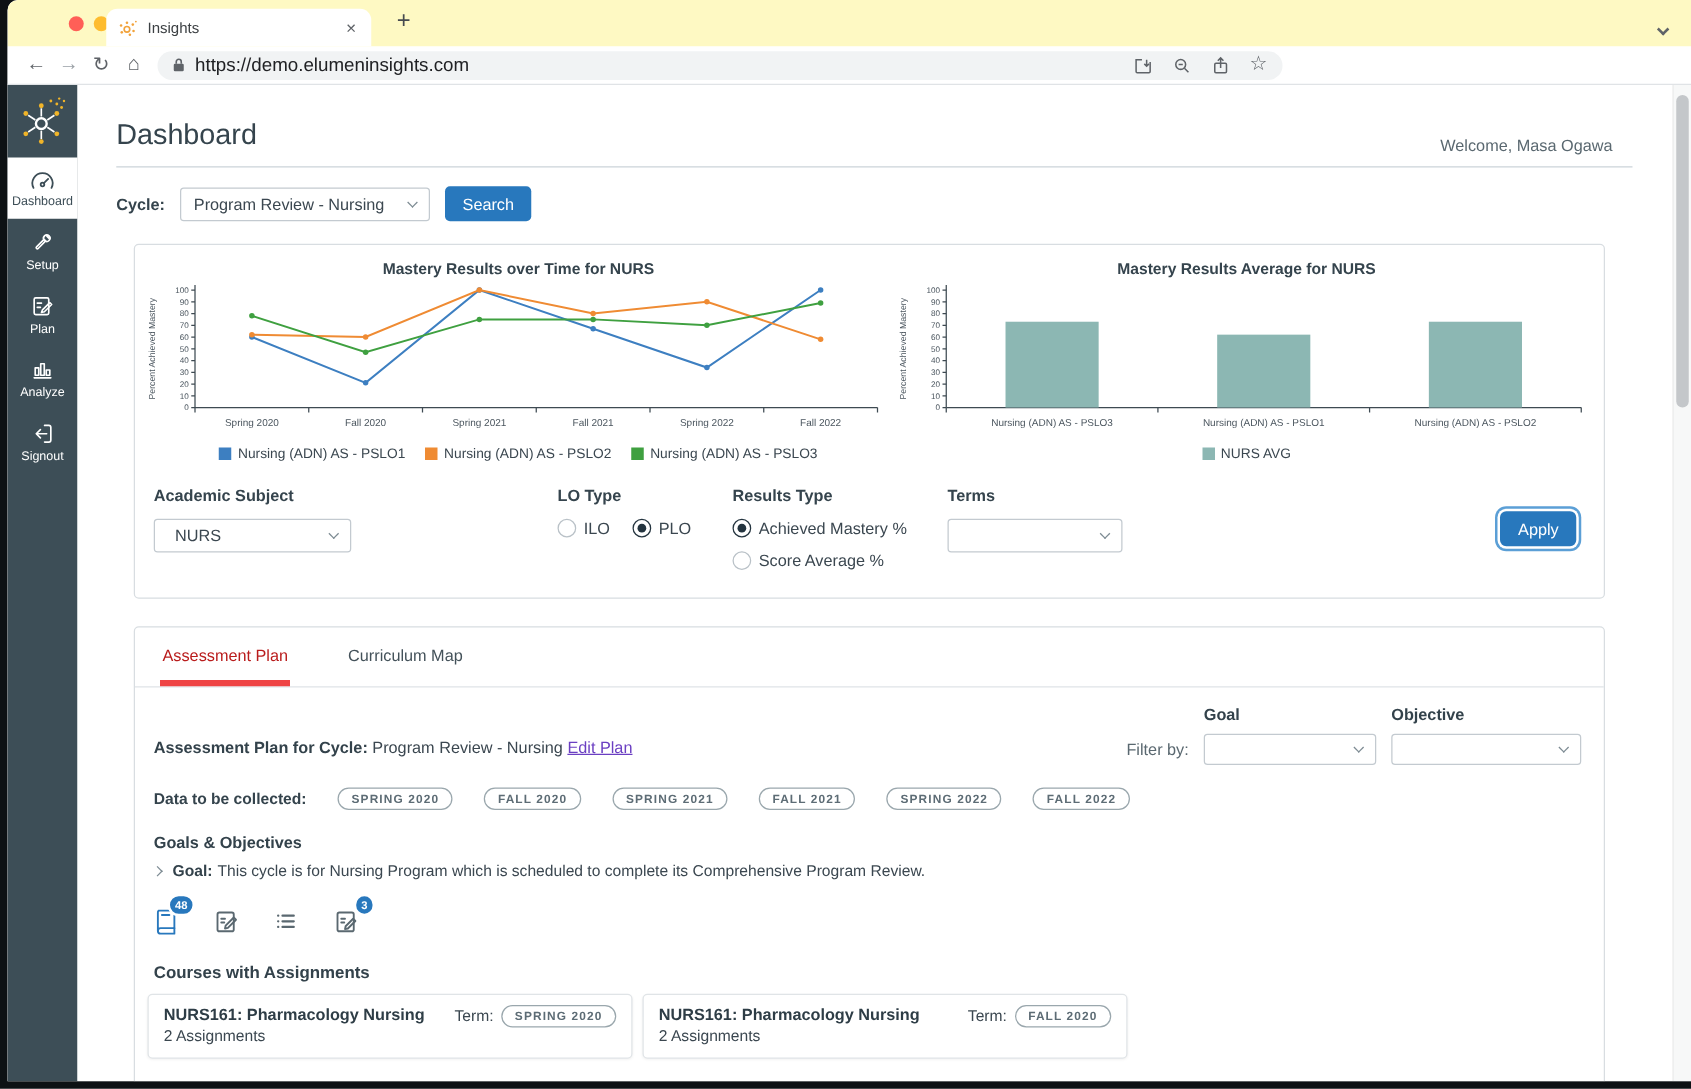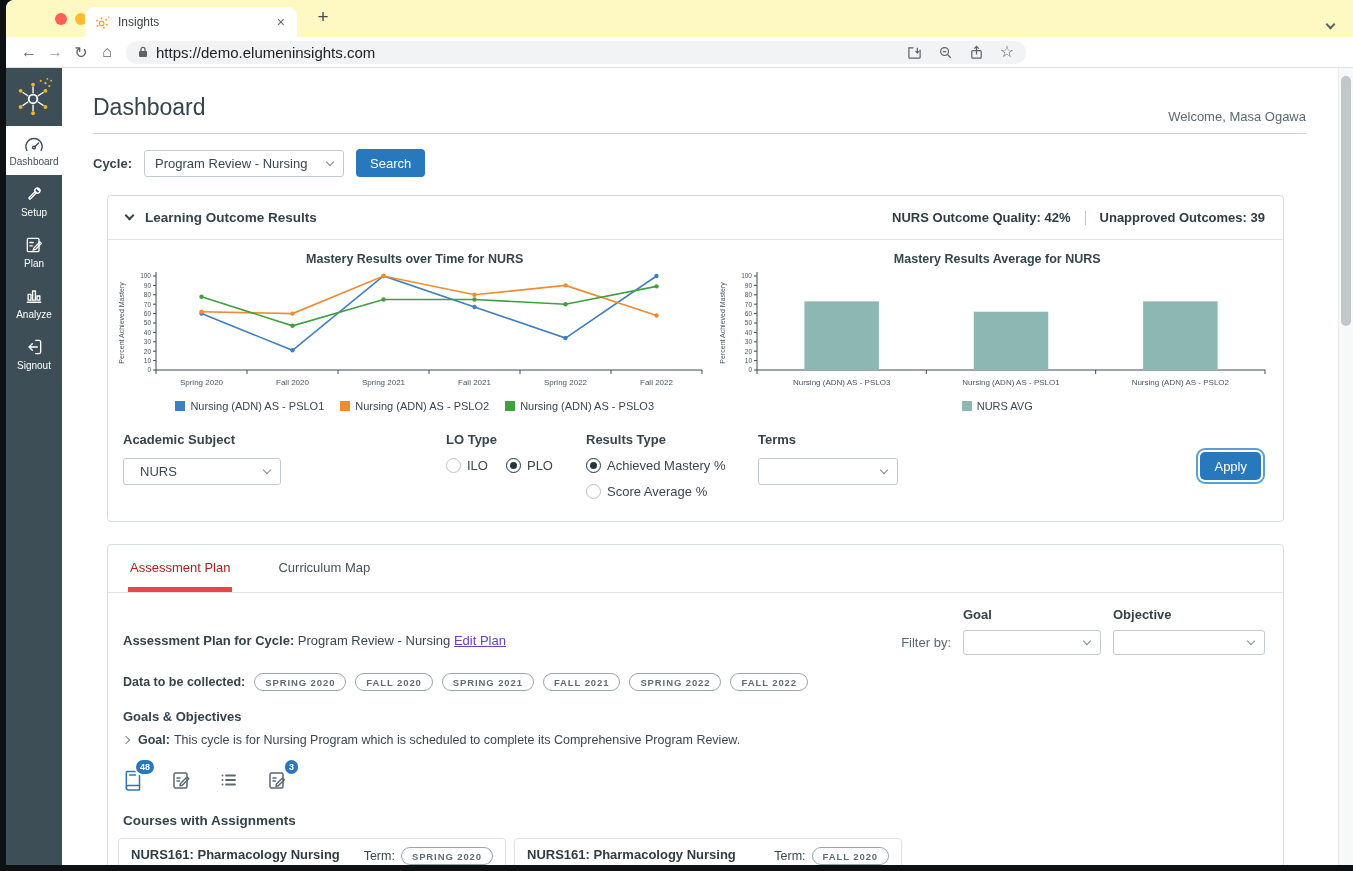--- a/index.html
+++ b/index.html
@@ -41,21 +41,21 @@
   .nav-item svg { stroke:currentColor; fill:none; stroke-width:1.6; stroke-linecap:round; stroke-linejoin:round; }
 
   .main { flex:1; position:relative; background:#fff; overflow:hidden; }
   .scrollbar { position:absolute; right:0; top:0; bottom:0; width:15px; background:#f7f8f8; border-left:1px solid #ececec; }
   .thumb { position:absolute; top:8px; left:2px; width:10px; height:250px; background:#c4c7ca; border-radius:6px; }
   .content { position:absolute; left:0; right:15px; top:0; bottom:0; padding:0 32px 0 31px; overflow:hidden; }
 
   
   .header-row { position:relative; border-bottom:1px solid #ccd4d9; padding:26px 0 12px; }
   .page-title { font-size:23px; font-weight:400; color:#35444d; margin:0; }
-  .welcome { position:absolute; right:0; bottom:9px; font-size:13px; color:#5a6870; }
+  .welcome { position:absolute; right:16px; bottom:9px; font-size:13px; color:#5a6870; }
 
   .cycle-row { margin-top:15px; display:flex; align-items:center; gap:12px; }
   .lbl-b { font-size:13px; font-weight:bold; color:#35444d; }
   .select { border:1px solid #c3cad0; border-radius:3px; height:27px; background:#fff;
     display:flex; align-items:center; justify-content:space-between; padding:0 10px; font-size:13px; color:#3b4750; }
   .select .chev-css { width:6px; height:6px; border-color:#7d8b93; border-width:1.5px; margin-top:-3px; }
   .btn { background:#2878bd; color:#fff; border:none; border-radius:4px; height:28px; padding:0 14px; font-size:13px; cursor:pointer; }
 
   
   .panel { border:1px solid #d8dde1; border-radius:4px; margin:18px 22px 0 14px; background:#fff; }
@@ -91,21 +91,21 @@
 
   .plan-row { display:flex; padding:14px 18px 0 15px; align-items:flex-start; }
   .plan-line { font-size:13px; color:#3b4750; margin-top:26px; }
   .plan-line b { color:#33424b; }
   .link-purple { color:#6b3fc2; text-decoration:underline; cursor:pointer; }
   .fb-grid { margin-left:auto; display:grid; grid-template-columns:auto 138px 152px; grid-column-gap:12px; grid-row-gap:8px; align-items:center; }
   .fb-lab { font-size:13px; font-weight:bold; color:#33424b; }
   .fb-filterby { font-size:13px; color:#5a6870; text-align:right; }
   .fb-grid .select { height:25px; }
 
-  .collect-row { display:flex; align-items:center; gap:9px; padding:18px 18px 0 15px; flex-wrap:wrap; }
+  .collect-row { display:flex; align-items:center; gap:25px; padding:18px 18px 0 15px; flex-wrap:wrap; }
   .pill { font-size:9.5px; font-weight:bold; letter-spacing:0.9px; color:#5d6c75; border:1px solid #9aa7ad; border-radius:10px; padding:3px 10px 2px; white-space:nowrap; background:#fff; }
 
   .goals-sec { padding:18px 18px 0 15px; }
   .goals-hd { font-size:13px; font-weight:bold; color:#33424b; }
   .goal-line { margin-top:9px; font-size:12.5px; color:#3b4750; display:flex; align-items:center; }
   .goal-line b { margin-right:4px; color:#33424b; }
   .expander { width:6px; height:6px; border-right:1.5px solid #7d8b93; border-top:1.5px solid #7d8b93; transform:rotate(45deg); margin-right:9px; flex:0 0 auto; }
 
   .icons-row { display:flex; gap:24px; padding:18px 18px 0 15px; }
   .tool-ic { position:relative; width:24px; height:26px; display:flex; align-items:flex-end; cursor:pointer; }
@@ -268,31 +268,20 @@
         <div class="cycle-row">
           <span class="lbl-b">Cycle:</span>
           <div class="select" style="width:200px;">
             <span>Program Review - Nursing</span>
             <span class="chev-css"></span>
           </div>
           <button class="btn">Search</button>
         </div>
 
         <div class="panel">
-          <div class="panel-hd">
-            <span class="chev-css"></span>
-            <span class="panel-title">Learning Outcome Results</span>
-            <span class="panel-hd-right">
-              <span>NURS Outcome Quality:</span>&nbsp;
-              <span>42%</span>
-              <span class="hd-sep"></span>
-              <span>Unapproved Outcomes:</span>&nbsp;
-              <span>39</span>
-            </span>
-          </div>
 
           <div class="charts-row">
             <div class="chart-col" style="width:604px;">
               <div class="chart-title">Mastery Results over Time for NURS</div>
               <svg class="chart" width="600" height="128" viewBox="0 0 600 128">
                   <line x1="42" y1="6" x2="42" y2="104" stroke="#3e4a52"></line>
                   <line x1="42" y1="104" x2="588" y2="104" stroke="#3e4a52"></line>
                   <line x1="39" y1="104" x2="42" y2="104" stroke="#3e4a52"></line>
                   <text x="37" y="106.3" text-anchor="end" font-size="6.5" fill="#4a555e">0</text>
                   <line x1="39" y1="94.6" x2="42" y2="94.6" stroke="#3e4a52"></line>

